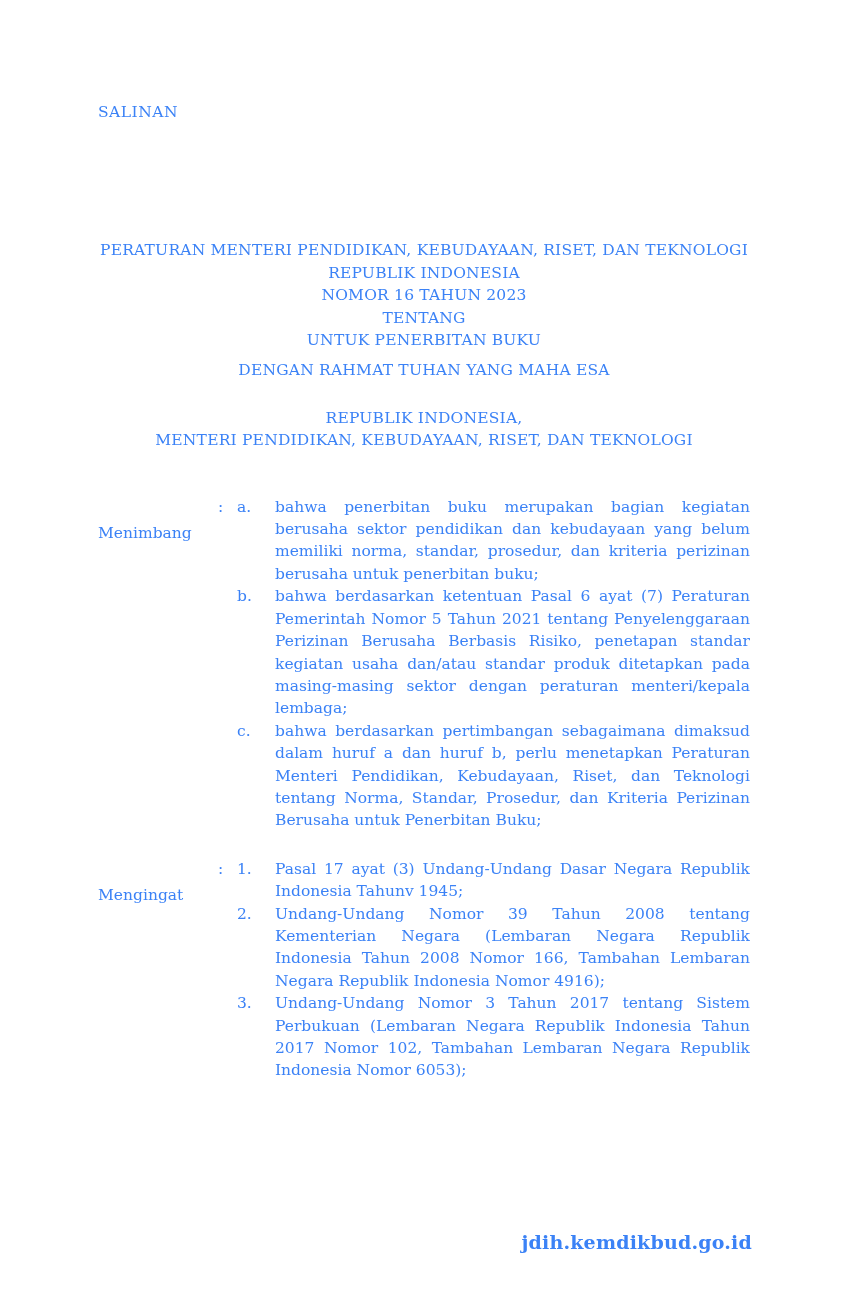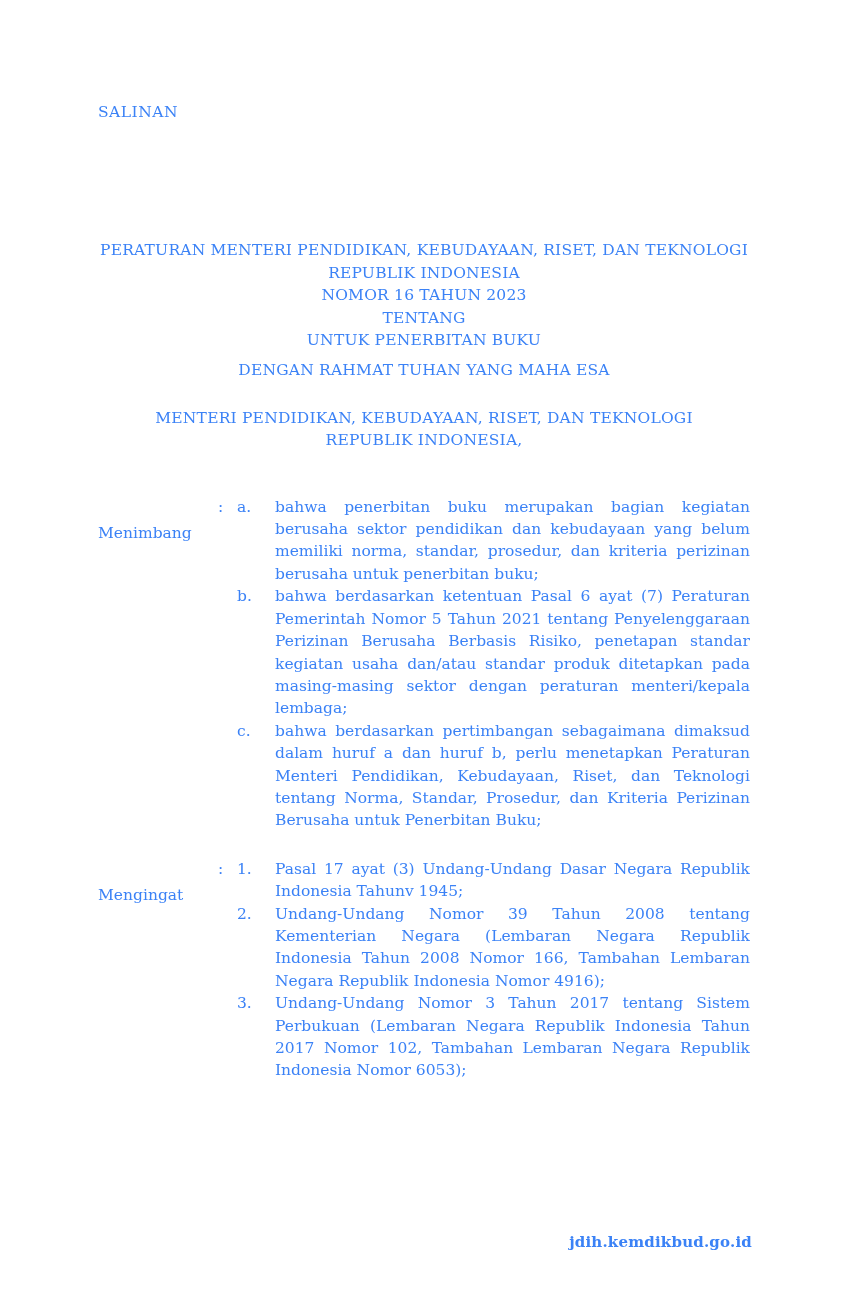--- a/index.html
+++ b/index.html
@@ -49,21 +49,21 @@
   .clause-colon { width: 19px; flex-shrink: 0; }
   .clause-items { flex: 1; }
   .clause-item { display: flex; align-items: flex-start; }
   .item-marker { width: 38px; flex-shrink: 0; }
   .item-text { flex: 1; text-align: justify; text-justify: inter-word; }
   .footer {
     position: absolute;
     right: 98px;
     bottom: 47px;
     font-weight: bold;
-    font-size: 15px;
+    font-size: 19px;
     letter-spacing: 0.2px;
   }
 </style>
 </head>
 <body>
 
 <div class="page">
 
   <div class="stamp">SALINAN</div>
 
@@ -71,22 +71,22 @@
     <div class="title-line">PERATURAN MENTERI PENDIDIKAN, KEBUDAYAAN, RISET, DAN TEKNOLOGI</div>
     <div class="title-line">REPUBLIK INDONESIA</div>
     <div class="title-line">NOMOR 16 TAHUN 2023</div>
     <div class="title-line">TENTANG</div>
     <div class="title-line">UNTUK PENERBITAN BUKU</div>
   </div>
 
   <div class="invocation">DENGAN RAHMAT TUHAN YANG MAHA ESA</div>
 
   <div class="authority">
+    <div>REPUBLIK INDONESIA,</div>
     <div>MENTERI PENDIDIKAN, KEBUDAYAAN, RISET, DAN TEKNOLOGI</div>
-    <div>REPUBLIK INDONESIA,</div>
   </div>
 
   <div class="clause clause-considering">
     <div class="clause-label">Menimbang</div>
     <div class="clause-colon">:</div>
     <div class="clause-items">
       <div class="clause-item">
         <span class="item-marker">a.</span>
         <div class="item-text">bahwa penerbitan buku merupakan bagian kegiatan berusaha sektor pendidikan dan kebudayaan yang belum memiliki norma, standar, prosedur, dan kriteria perizinan berusaha untuk penerbitan buku;</div>
       </div>

